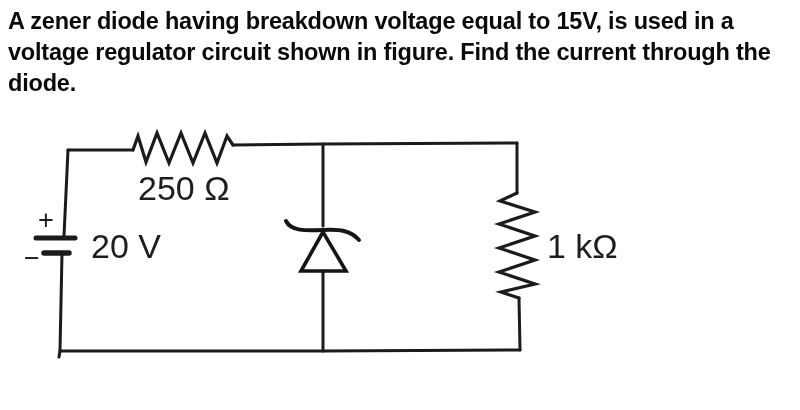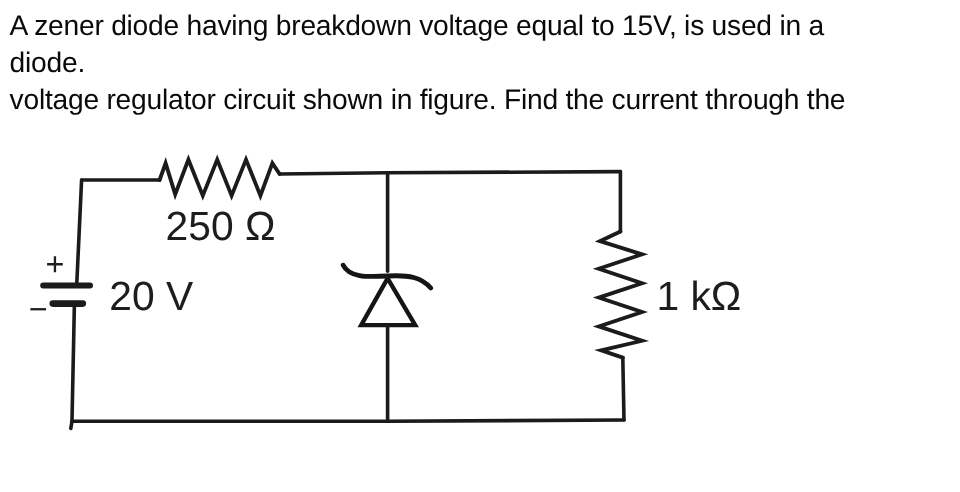--- a/index.html
+++ b/index.html
@@ -16,21 +16,21 @@
   }
   .problem-text {
     position: absolute;
     left: 8px;
     top: 6px;
     width: 788px;
     color: #0a0a0a;
     font-size: 23.5px;
     line-height: 31px;
     letter-spacing: -0.2px;
-    font-weight: 400;
+    font-weight: 700;
   }
   .problem-text .line {
     white-space: nowrap;
   }
   .circuit-wrap {
     position: absolute;
     left: 0;
     top: 100px;
     width: 800px;
     height: 310px;
@@ -84,22 +84,22 @@
     font-family: "Liberation Sans", sans-serif;
     font-size: 27px;
     font-weight: 400;
   }
 </style>
 </head>
 <body>
 
 <div class="problem-text">
   <div class="line">A zener diode having breakdown voltage equal to 15V, is used in a</div>
+  <div class="line">voltage regulator circuit shown in figure. Find the current through the</div>
   <div class="line">diode.</div>
-  <div class="line">voltage regulator circuit shown in figure. Find the current through the</div>
 </div>
 
 <div class="circuit-wrap">
   <svg width="800" height="310" viewBox="0 0 800 310">
 
     <path class="wire" d="M 68 50 L 133 50"></path>
 
     <path class="zig" d="M 133 50 L 138 36 L 146 62 L 157 33 L 169 63 L 181 33 L 193 63 L 205 33 L 217 63 L 227 36 L 233 45"></path>
 
     <path class="wire" d="M 233 45 L 323 44 L 517 43"></path>

